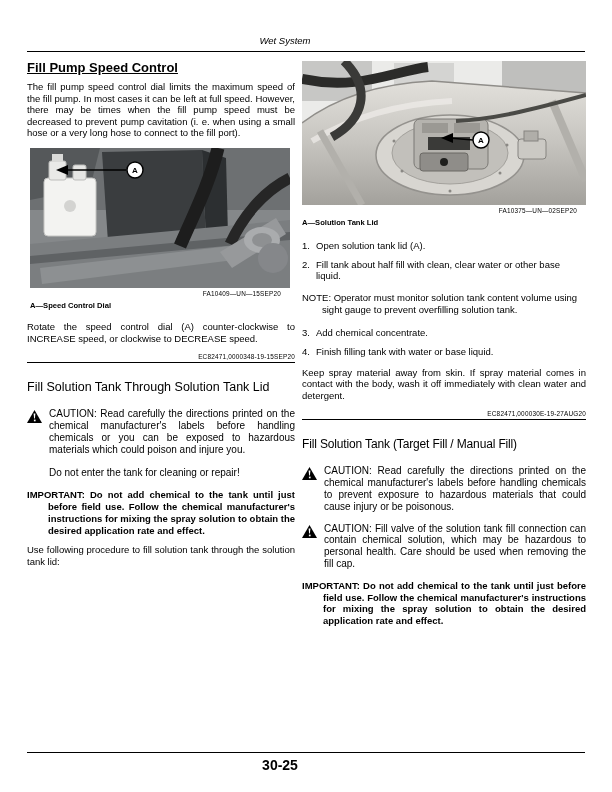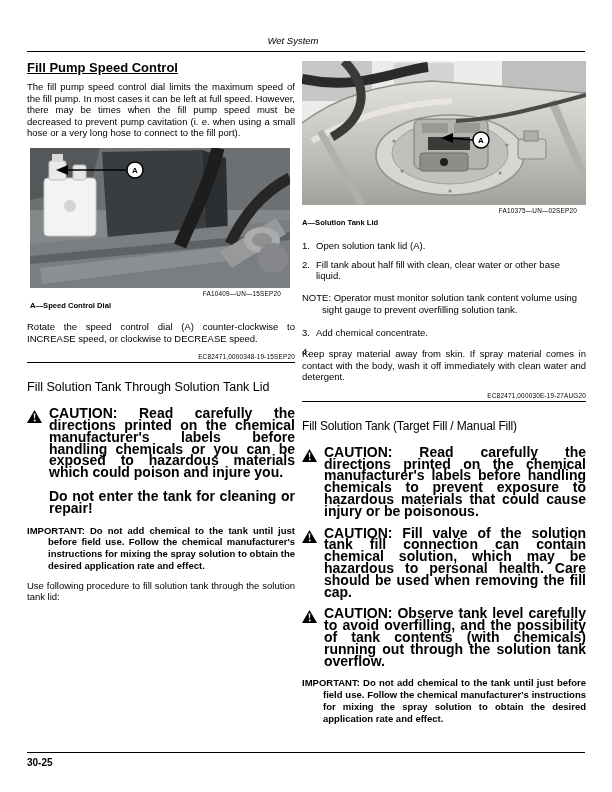--- a/index.html
+++ b/index.html
@@ -1,20 +1,20 @@
 <!DOCTYPE html>
 <html><head>
 <meta charset="utf-8">
 <style>
   html,body { margin:0; padding:0; background:#ffffff; }
   body { font-family:"Liberation Sans", sans-serif; color:#000; }
   .page { position:relative; width:612px; height:792px; background:#fff; overflow:hidden; }
 
   
-  .header-title { position:absolute; top:35px; left:35px; width:516px; text-align:center;
+  .header-title { position:absolute; top:35px; left:27px; width:516px; text-align:center;
                   font-style:italic; font-size:9.5px; }
   .header-rule  { position:absolute; top:51px; left:27px; width:558px; border-top:1.4px solid #000; }
 
   
   .col { position:absolute; top:57px; }
   .col-left  { left:27px;  width:268px; }
   .col-right { left:302px; width:284px; }
 
   h1 { font-size:13px; font-weight:bold; margin:3px 0 6px 0; line-height:15px;text-decoration:underline; }
   h2 { font-size:12.5px; font-weight:normal; margin:13px 0 9px 0; line-height:23px; }
@@ -29,37 +29,37 @@
   .fig2 { width:284px; margin:4px 0 13px 0; }
   .fig svg { display:block; }
   .photo-id { font-size:6.4px; text-align:right; padding-right:9px; margin-top:2px; letter-spacing:0.2px; }
   .legend   { font-size:7.6px; font-weight:bold; margin-top:4px; }
 
   .doc-code { font-size:6.4px; text-align:right; margin:4px 0 2px 0; letter-spacing:0.2px; }
   .section-rule { border-top:1px solid #000; margin:1px 0 0 0; }
 
   
   .caution { position:relative; padding-left:22px; margin:0 0 10px 0; }
-  .caution p { font-size:14px; font-weight:bold; line-height:11.8px; text-align:justify; margin:0; }
+  .caution p { font-size:10px; font-weight:normal; line-height:11.8px; text-align:justify; margin:0; }
   .caution p + p { margin-top:12px; }
   .warn { position:absolute; left:0; top:1px; }
 
   p.important { font-size:9.5px; font-weight:bold; line-height:11.8px; text-align:justify;
                 padding-left:21px; text-indent:-21px; margin:0 0 8px 0; }
 
   
   .step { position:relative; font-size:9.5px; line-height:11.6px; padding-left:14px; margin:0 0 7px 0; }
   .step-num { position:absolute; left:0; top:0; }
   p.note { font-size:9.5px; line-height:11.8px;
            padding-left:20px; text-indent:-20px; margin:10px 0 12px 0; }
 
   
   .footer-rule { position:absolute; top:752px; left:27px; width:558px; border-top:1px solid #000; }
-  .page-number { position:absolute; top:757px; left:27px; width:506px; text-align:left;
-                 font-size:10px; font-weight:bold; }
+  .page-number { position:absolute; top:757px; left:27px; width:506px; text-align:center;
+                 font-size:14px; font-weight:bold; }
 
   .callout-circle { fill:#fff; stroke:#000; stroke-width:1.4; }
   .callout-text { font-size:8px; font-weight:bold; fill:#000; text-anchor:middle; }
 </style>
 </head>
 <body>
 
 <div class="page">
 
   <div class="header-title">Wet System</div>
@@ -184,20 +184,21 @@
     </div>
 
     <p class="note">NOTE: Operator must monitor solution tank content volume using sight gauge to prevent overfilling solution tank.</p>
 
     <div class="step">
       <span class="step-num">3.</span>
       <span>Add chemical concentrate.</span>
     </div>
     <div class="step">
       <span class="step-num">4.</span>
+      <span>Finish filling tank with water or base liquid.</span>
     </div>
 
     <p class="body" style="margin-top:9px">Keep spray material away from skin. If spray material comes in contact with the body, wash it off immediately with clean water and detergent.</p>
     <div class="doc-code">EC82471,000030E-19-27AUG20</div>
     <div class="section-rule"></div>
 
     <h2 class="h2-nowrap">Fill Solution Tank (Target Fill / Manual Fill)</h2>
 
     <div class="caution">
       <span class="warn">
@@ -214,29 +215,19 @@
       <span class="warn">
         <svg width="15" height="13" viewBox="0 0 15 13">
           <path d="M7.5 0 L15 13 L0 13 Z" fill="#000"></path>
           <path d="M6.6 3.6 L8.4 3.6 L7.9 8.4 L7.1 8.4 Z" fill="#fff"></path>
           <rect x="6.9" y="9.6" width="1.7" height="1.7" fill="#fff"></rect>
         </svg>
       </span>
       <p>CAUTION: Fill valve of the solution tank fill connection can contain chemical solution, which may be hazardous to personal health. Care should be used when removing the fill cap.</p>
     </div>
 
-    <div class="caution">
-      <span class="warn">
-        <svg width="15" height="13" viewBox="0 0 15 13">
-          <path d="M7.5 0 L15 13 L0 13 Z" fill="#000"></path>
-          <path d="M6.6 3.6 L8.4 3.6 L7.9 8.4 L7.1 8.4 Z" fill="#fff"></path>
-          <rect x="6.9" y="9.6" width="1.7" height="1.7" fill="#fff"></rect>
-        </svg>
-      </span>
-      <p>CAUTION: Observe tank level carefully to avoid overfilling, and the possibility of tank contents (with chemicals) running out through the solution tank overflow.</p>
-    </div>
 
     <p class="important">IMPORTANT: Do not add chemical to the tank until just before field use. Follow the chemical manufacturer's instructions for mixing the spray solution to obtain the desired application rate and effect.</p>
   </div>
 
   <div class="footer-rule"></div>
   <div class="page-number">30-25</div>
 </div>
 
 </body></html>

